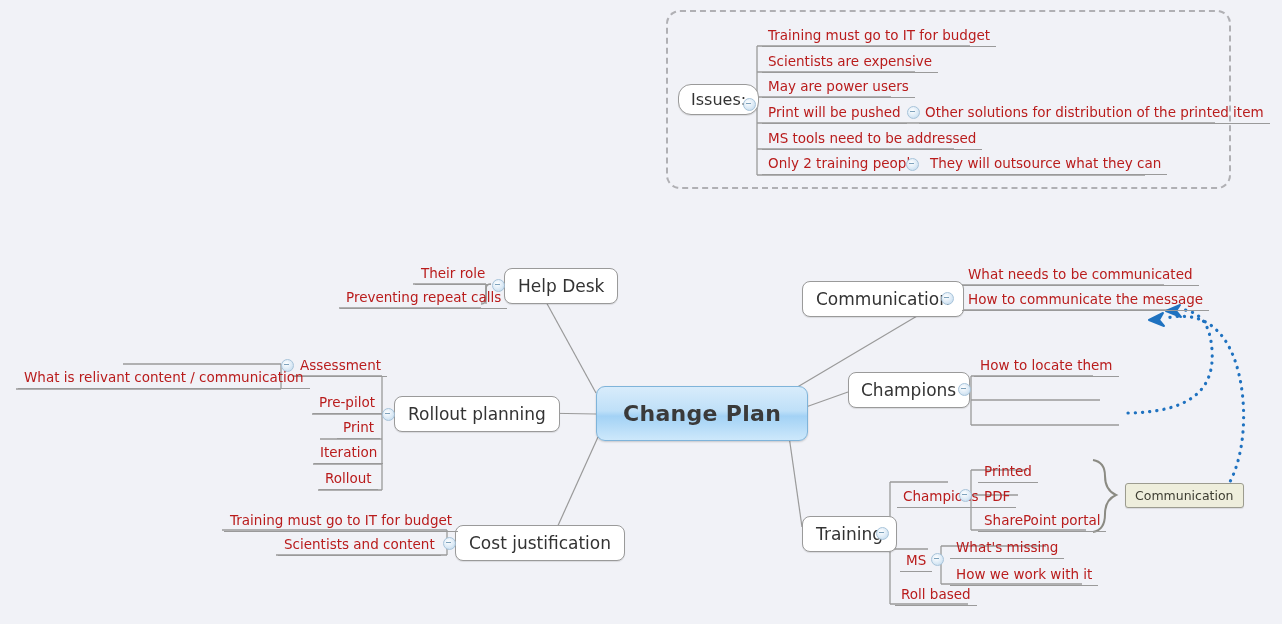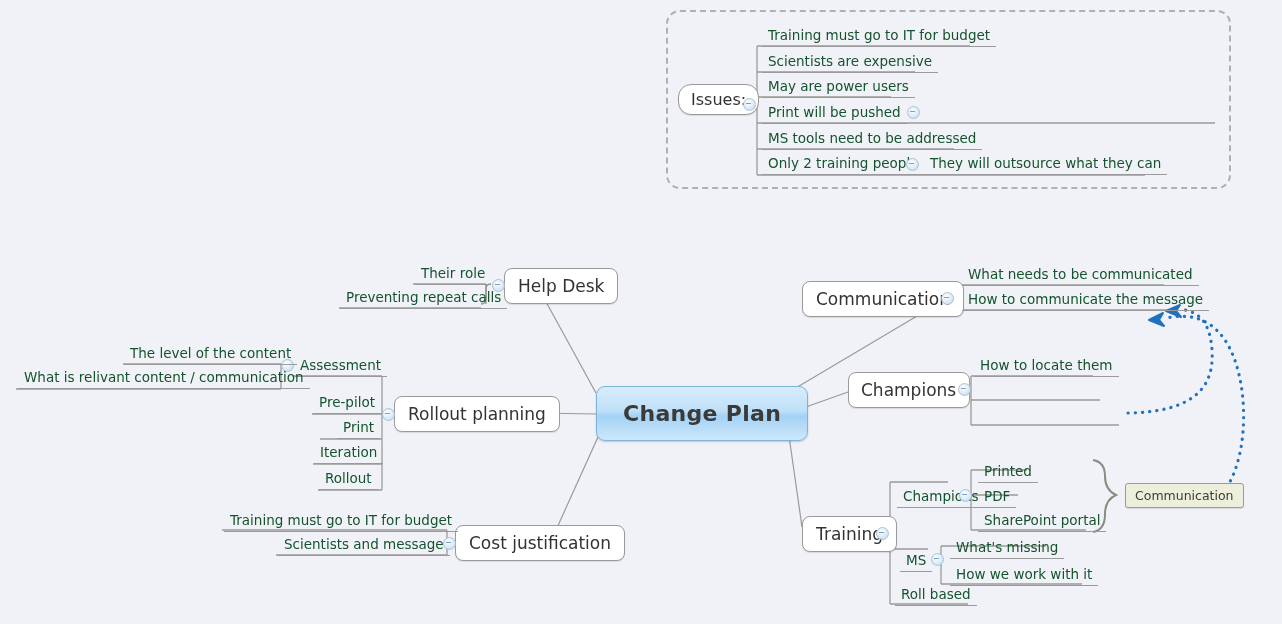--- a/index.html
+++ b/index.html
@@ -35,21 +35,21 @@
     font-size:17px;
     padding:7px 13px;
     color:#333;
     box-shadow:0 1px 1px rgba(0,0,0,.10);
   }
   .pill{border-radius:13px;}
 
   
   .sub{
     font-size:13.5px;
-    color:#14532d;
+    color:#b91c1c;
     padding:1px 6px 3px 6px;
     border-bottom:1.4px solid #8d8d8d;
   }
   .sub.nb{border-bottom:none;}
 
   
   .toggle{
     position:absolute;width:11px;height:11px;border-radius:50%;
     background:radial-gradient(circle at 40% 35%,#ffffff 0%,#dceaf6 55%,#b9d5ea 100%);
     border:1px solid #a8c4da;
@@ -200,20 +200,23 @@
   <div class="node sub nb" style="left: 762px; top: 52px; border-bottom: 1.3px solid rgb(154, 154, 154);">
     <span>Scientists are expensive</span>
   </div>
   <div class="node sub nb" style="left: 762px; top: 77px; border-bottom: 1.3px solid rgb(154, 154, 154);">
     <span>May are power users</span>
   </div>
   <div class="node sub nb" style="left: 762px; top: 103px; border-bottom: 1.3px solid rgb(154, 154, 154);">
     <span>Print will be pushed</span>
   </div>
   <div class="toggle" style="left:907px;top:106px;"></div>
+  <div class="node sub nb" style="left: 919px; top: 103px; border-bottom: 1.3px solid rgb(154, 154, 154);">
+    <span>Other solutions for distribution of the printed item</span>
+  </div>
   <div class="node sub nb" style="left: 762px; top: 129px; border-bottom: 1.3px solid rgb(154, 154, 154);">
     <span>MS tools need to be addressed</span>
   </div>
   <div class="node sub nb" style="left: 762px; top: 154px; border-bottom: 1.3px solid rgb(154, 154, 154);">
     <span>Only 2 training people</span>
   </div>
   <div class="toggle" style="left:906px;top:158px;"></div>
   <div class="node sub nb" style="left: 924px; top: 154px; border-bottom: 1.3px solid rgb(154, 154, 154);">
     <span>They will outsource what they can</span>
   </div>
@@ -235,23 +238,20 @@
 
   <div class="node main-topic" style="left:394px;top:396px;">
     <span>Rollout planning</span>
   </div>
   <div class="toggle" style="left:382px;top:408px;"></div>
 
   <div class="node sub nb" style="left: 294px; top: 356px; border-bottom: 1.3px solid rgb(154, 154, 154);">
     <span>Assessment</span>
   </div>
   <div class="toggle" style="left:281px;top:359px;"></div>
-  <div class="node sub nb" style="left: 124px; top: 344px; border-bottom: 1.3px solid rgb(154, 154, 154);">
-    <span>The level of the content</span>
-  </div>
   <div class="node sub nb" style="left: 18px; top: 368px; border-bottom: 1.3px solid rgb(154, 154, 154);">
     <span>What is relivant content / communication</span>
   </div>
 
   <div class="node sub nb" style="left: 313px; top: 393px; border-bottom: 1.3px solid rgb(154, 154, 154);">
     <span>Pre-pilot</span>
   </div>
   <div class="node sub nb" style="left: 337px; top: 418px; border-bottom: 1.3px solid rgb(154, 154, 154);">
     <span>Print</span>
   </div>
@@ -263,21 +263,21 @@
   </div>
 
   <div class="node main-topic" style="left:455px;top:525px;">
     <span>Cost justification</span>
   </div>
   <div class="toggle" style="left:443px;top:537px;"></div>
   <div class="node sub nb" style="left: 224px; top: 511px; border-bottom: 1.3px solid rgb(154, 154, 154);">
     <span>Training must go to IT for budget</span>
   </div>
   <div class="node sub nb" style="left: 278px; top: 535px; border-bottom: 1.3px solid rgb(154, 154, 154);">
-    <span>Scientists and message</span>
+    <span>Scientists and content</span>
   </div>
 
   <div class="node main-topic" style="left:802px;top:281px;">
     <span>Communication</span>
   </div>
   <div class="toggle" style="left:941px;top:292px;"></div>
   <div class="node sub nb" style="left: 962px; top: 265px; border-bottom: 1.3px solid rgb(154, 154, 154);">
     <span>What needs to be communicated</span>
   </div>
   <div class="node sub nb" style="left: 962px; top: 290px; border-bottom: 1.3px solid rgb(154, 154, 154);">

